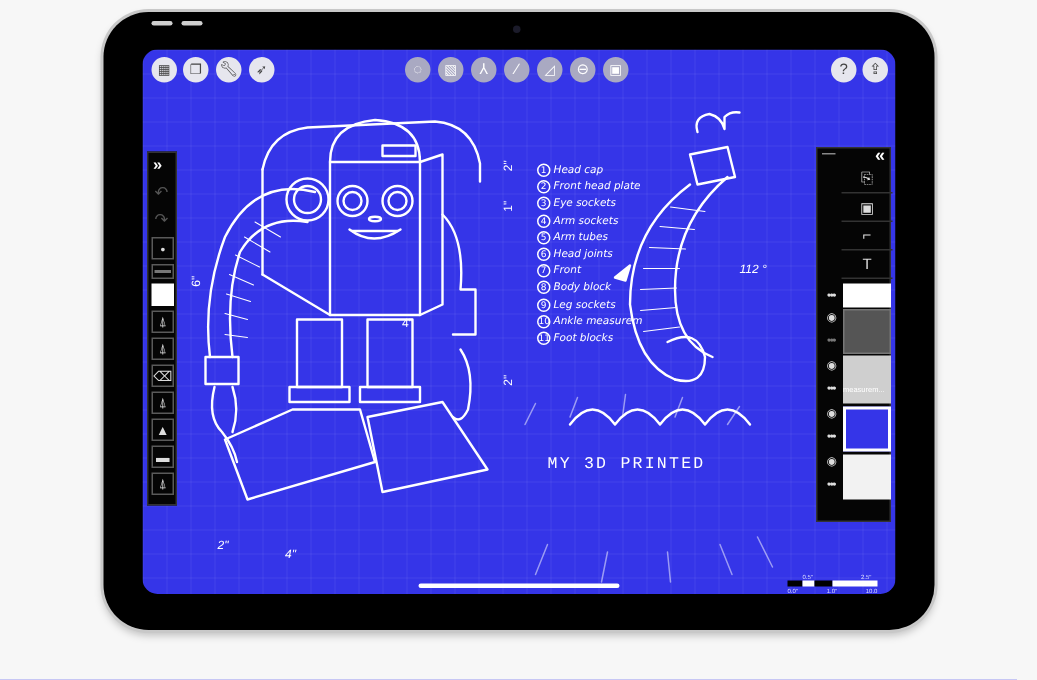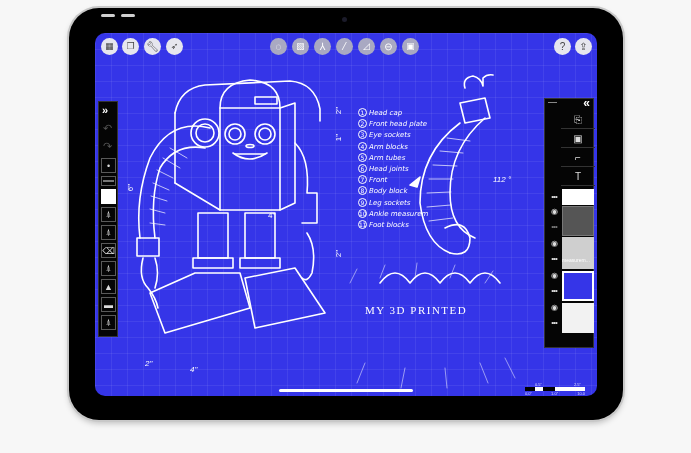--- a/index.html
+++ b/index.html
@@ -34,21 +34,21 @@
   .right-panel {
     position: absolute; right: 3px; top: 65px; width: 50px; height: 250px;
     background: #050505; border: 1px solid #333;
   }
   .rp-tool { position: absolute; left: 16px; width: 34px; height: 18px; border-bottom: 1px solid #333; color: #ddd; font-size: 10px; display:flex; align-items:center; justify-content:center; }
   .layer-dots { position: absolute; left: 2px; width: 14px; color: #ddd; font-size: 8px; text-align:center; letter-spacing: -1px; }
   .layer-thumb { position: absolute; left: 17px; width: 32px; }
   .sketch { position: absolute; left: 0; top: 0; }
   .parts-list { position: absolute; left: 263px; top: 75px; color: #fff; font-family: "DejaVu Sans", sans-serif; font-style: italic; font-size: 7px; line-height: 11.2px; }
   .parts-list .num { display:inline-block; width: 9px; height: 9px; border: 1px solid #fff; border-radius: 50%; font-size: 6px; text-align:center; line-height: 8px; margin-right: 2px; font-style: normal; }
-  .title-small { position: absolute; left: 270px; top: 271px; color: #fff; font-size: 11px; letter-spacing: 1.5px; font-family: Liberation Serif, serif; text-align: center; }
+  .title-small { position: absolute; left: 270px; top: 271px; color: #fff; font-size: 11px; letter-spacing: 1.5px; font-family: Liberation Mono, monospace; text-align: center; }
   .title-big { position: absolute; left: 258px; top: 284px; color: transparent; -webkit-text-stroke: 1.3px #fff; font-size: 34px; font-weight: bold; font-style: italic; letter-spacing: 3px; font-family: "DejaVu Sans", sans-serif; text-shadow: 3px 3px 0 rgba(255,255,255,0.25); }
   .angle-label { position: absolute; left: 398px; top: 142px; color: #fff; font-size: 8px; font-style: italic; }
   .home-indicator { position: absolute; left: 184px; top: 356px; width: 134px; height: 3px; background: #fff; border-radius: 2px; }
   .scale-bar { position: absolute; left: 430px; top: 349px; width: 60px; }
   .scale-bar .bar { height: 4px; display:flex; }
   .scale-bar span { font-size: 4px; color: #dcdcff; }
 </style>
 </head>
 <body>
 
@@ -137,21 +137,21 @@
         </g>
 
         <path d="M315 152 l 10 -8 l -3 10 z" fill="#fff"></path>
       </g>
     </svg>
 
     <div class="parts-list">
       <div><span class="num">1</span><span>Head cap</span></div>
       <div><span class="num">2</span><span>Front head plate</span></div>
       <div><span class="num">3</span><span>Eye sockets</span></div>
-      <div><span class="num">4</span><span>Arm blocks</span></div>
+      <div><span class="num">4</span><span>Arm sockets</span></div>
       <div><span class="num">5</span><span>Arm tubes</span></div>
       <div><span class="num">6</span><span>Head joints</span></div>
       <div><span class="num">7</span><span>Front</span></div>
       <div><span class="num">8</span><span>Body block</span></div>
       <div><span class="num">9</span><span>Leg sockets</span></div>
       <div><span class="num">10</span><span>Ankle measurem</span></div>
       <div><span class="num">11</span><span>Foot blocks</span></div>
     </div>
 
     <div class="angle-label">112 °</div>

